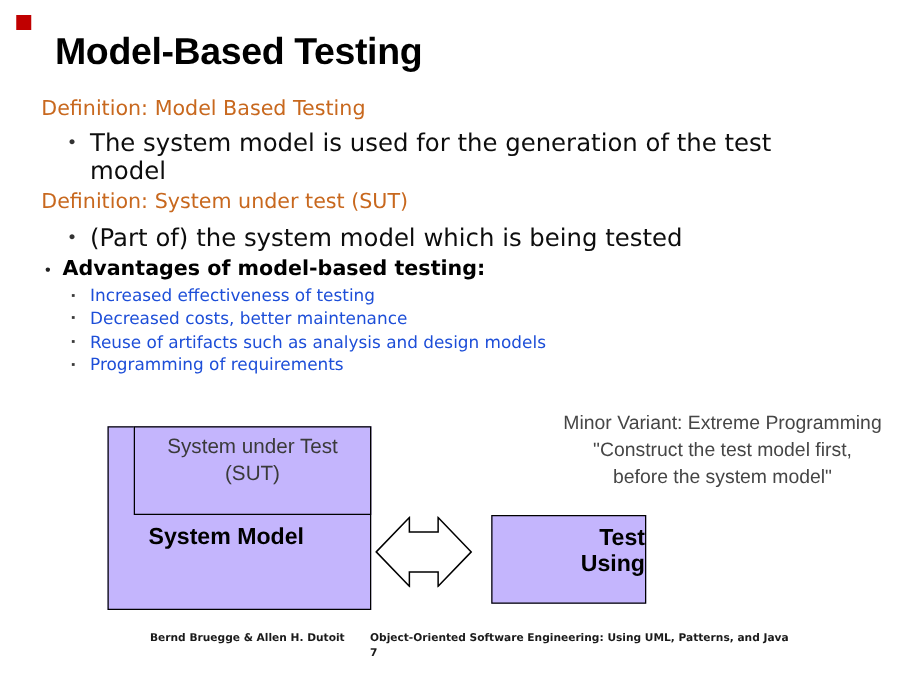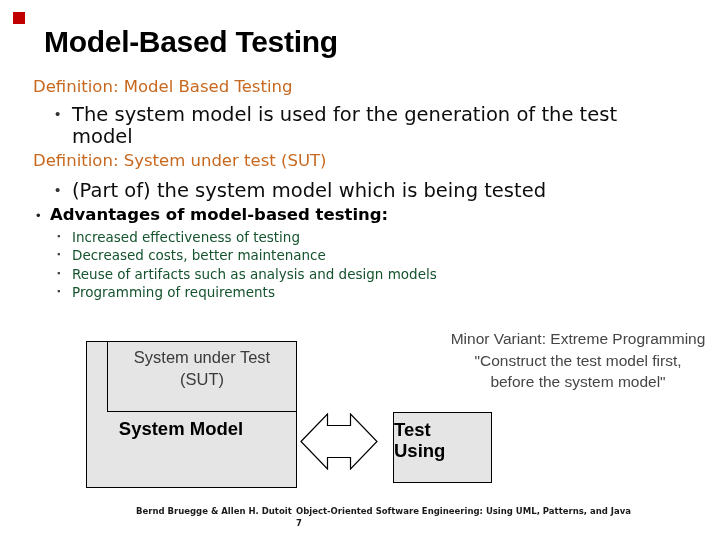--- a/index.html
+++ b/index.html
@@ -26,39 +26,39 @@
                       font-size:19.5px; line-height:21.5px; color:#0d0d0d; }
   .mb1 { top:104px; }
   .mb2 { top:180px; }
 
   .adv-dot { left:36px; top:208px; font-size:13px; color:#222; }
   .adv-heading { left:50px; top:205px; font-family:"DejaVu Sans", sans-serif;
                  font-size:16.5px; font-weight:600; color:#000; white-space:nowrap; }
 
   .sub-row { left:57px; display:flex; align-items:flex-start; white-space:nowrap; }
   .sub-marker { width:15px; font-size:9px; color:#3a3a3a; padding-top:2px; flex:0 0 15px; }
-  .sub-text { font-family:"DejaVu Sans", sans-serif; font-size:13.5px; color:#14532d; }
+  .sub-text { font-family:"DejaVu Sans", sans-serif; font-size:13.5px; color:#1d4ed8; }
   .sr1 { top:229px; } .sr2 { top:247px; } .sr3 { top:266px; } .sr4 { top:284px; }
 
-  .box { border:1.5px solid #000; background:#e5e5e5; }
+  .box { border:1.5px solid #000; background:#c4b5fd; }
   .outer-box  { left:86px;  top:341px; width:211px; height:147px; }
   .inner-box  { left:107px; top:341px; width:190px; height:71px; text-align:center;
                 padding-top:4px; font-size:16.5px; line-height:22px; color:#3a3a3a; }
   .sysmodel-label { left:86px; top:418px; width:190px; text-align:center;
                     font-size:18.5px; font-weight:bold; color:#000; }
   .arrow-svg { left:300px; top:413px; }
-  .test-box { left:393px; top:412px; width:99px; height:71px; text-align:left;
+  .test-box { left:393px; top:412px; width:124px; height:71px; text-align:right;
               padding-top:6px; font-size:18.5px; font-weight:bold; line-height:21px; color:#000; }
 
   .note { left:427px; top:328px; width:302px; text-align:center; font-size:15.5px;
           line-height:21.5px; color:#464646; }
 
   .footer { font-family:"DejaVu Sans", sans-serif; font-size:8.5px; font-weight:600;
             color:#1a1a1a; line-height:11.5px; }
-  .footer-left  { left:104px; top:506px; white-space:nowrap;padding-left:32px; }
+  .footer-left  { left:88px; top:506px; white-space:nowrap;padding-left:32px; }
   .footer-right { left:296px; top:506px; width:344px; text-align:left; }
 </style>
 </head>
 <body>
 
 <div id="slide">
 
   <div class="abs red-square"></div>
 
   <h1 class="abs title">Model-Based Testing</h1>

